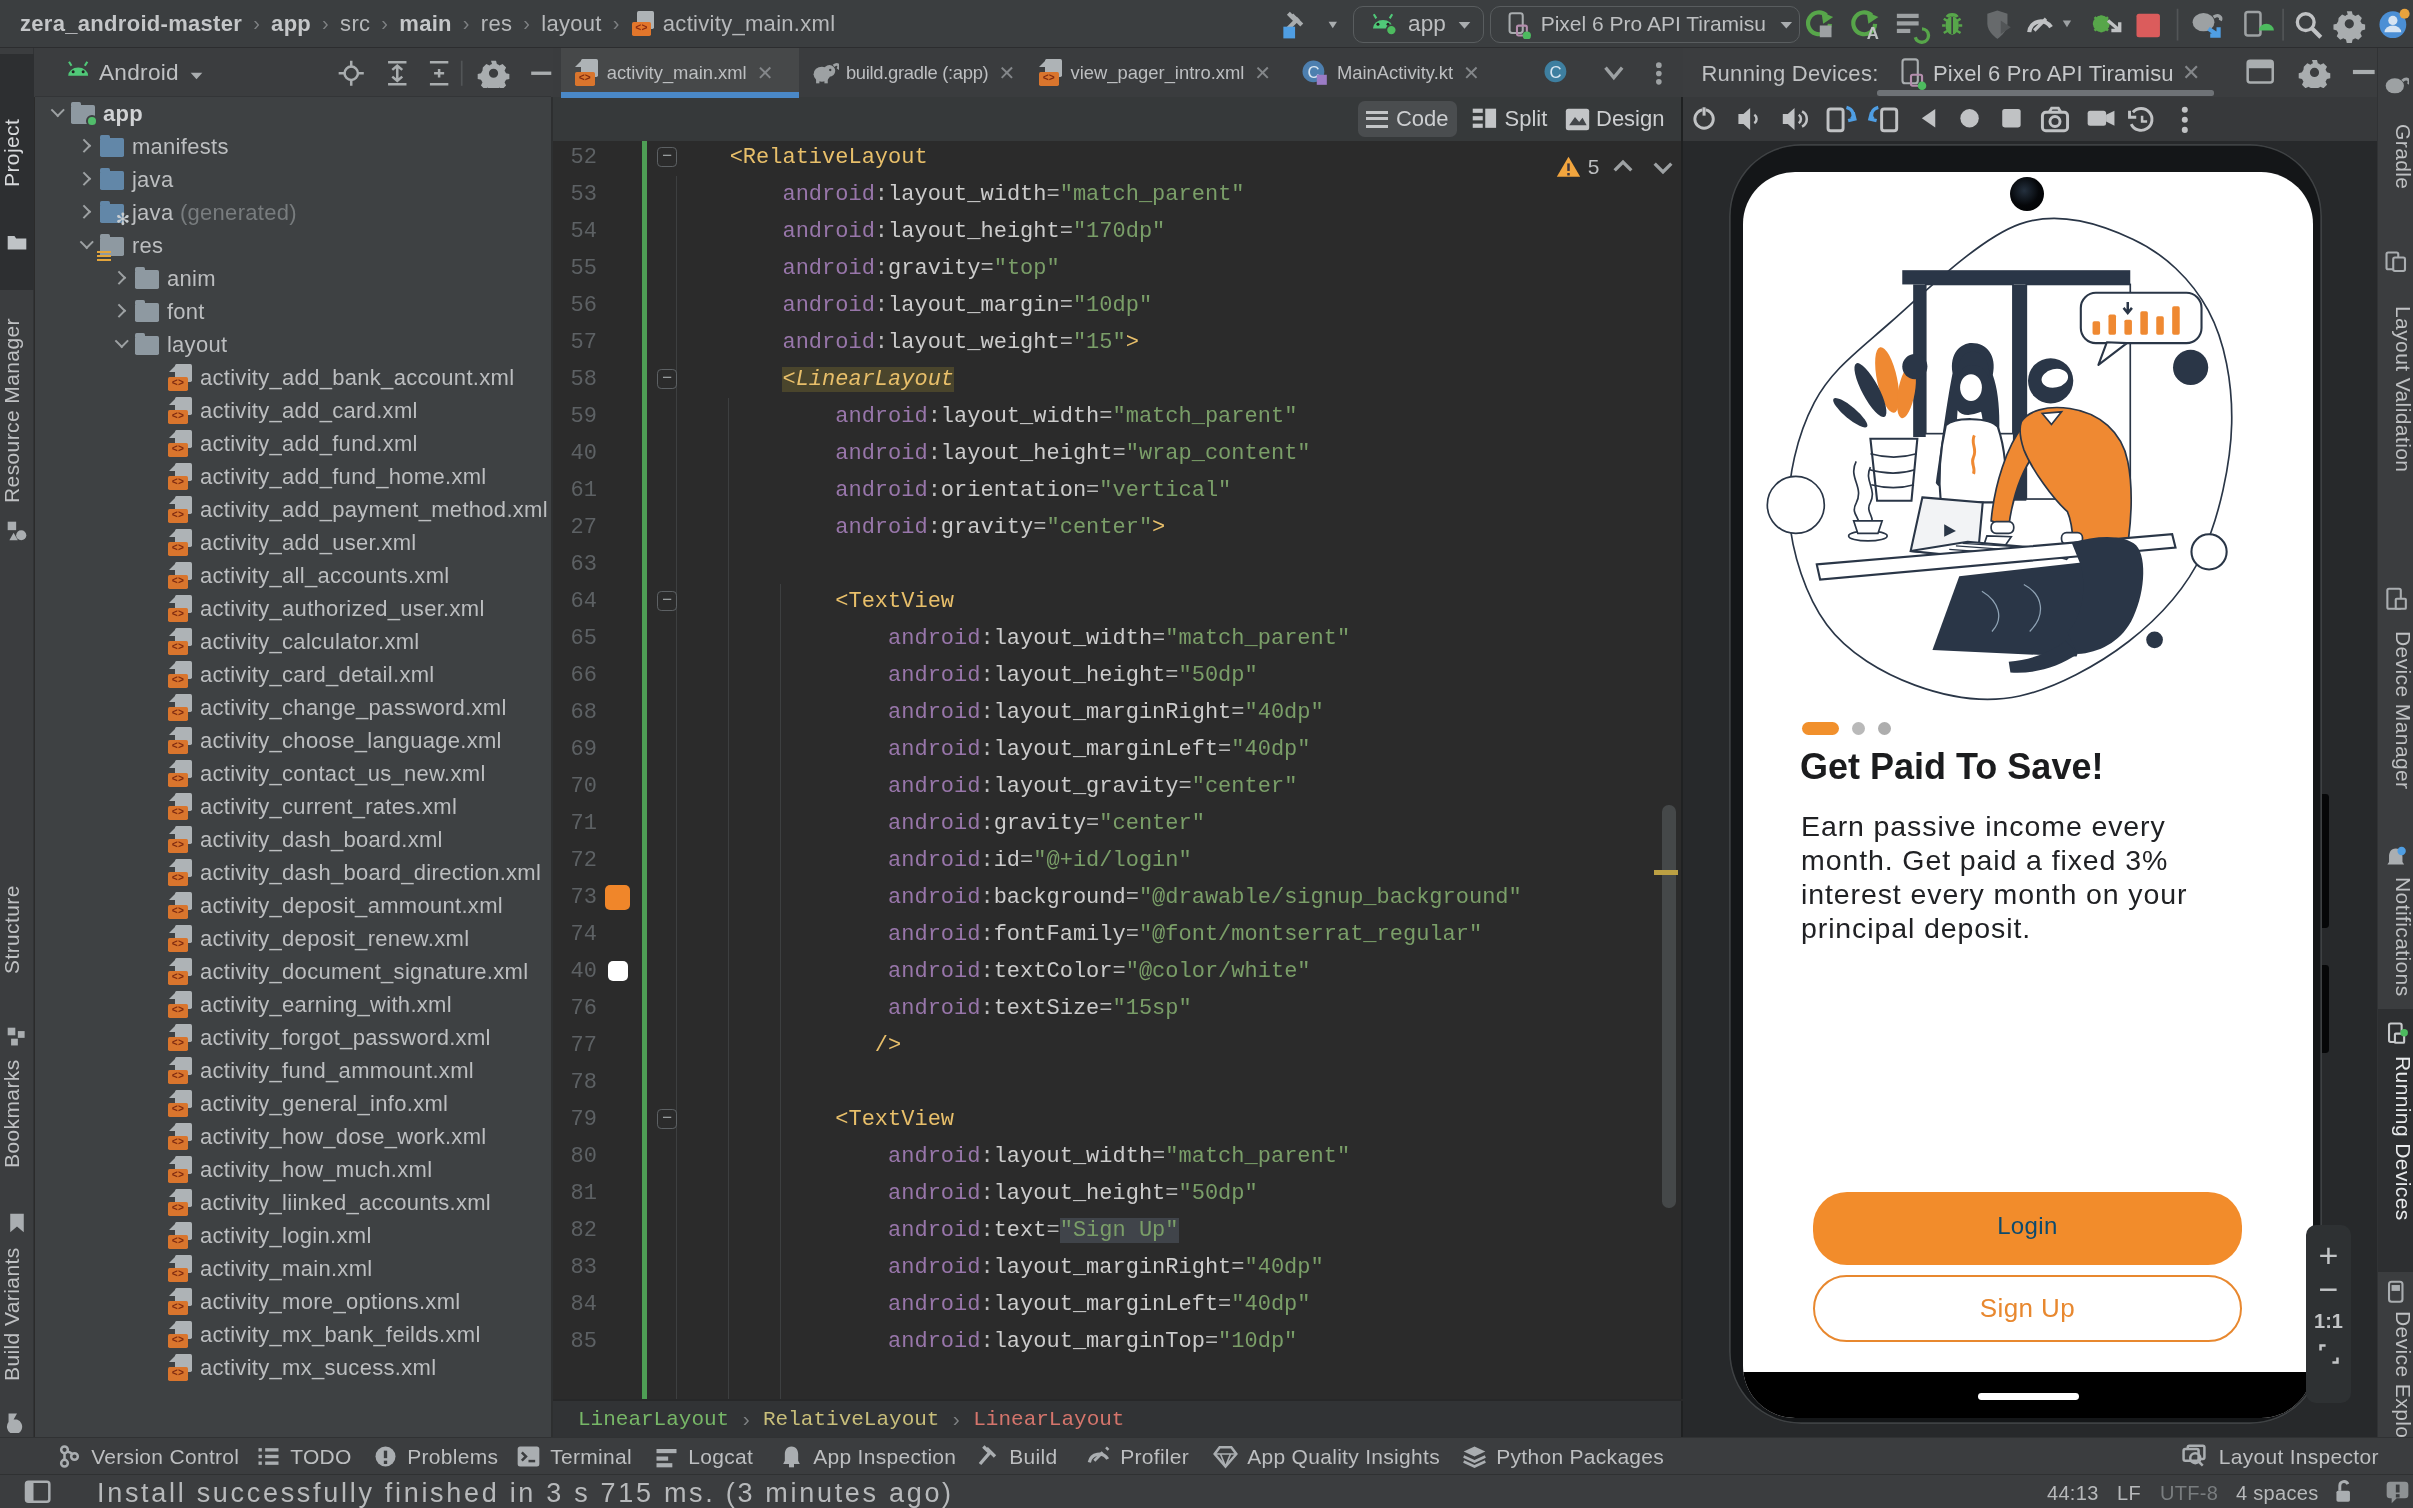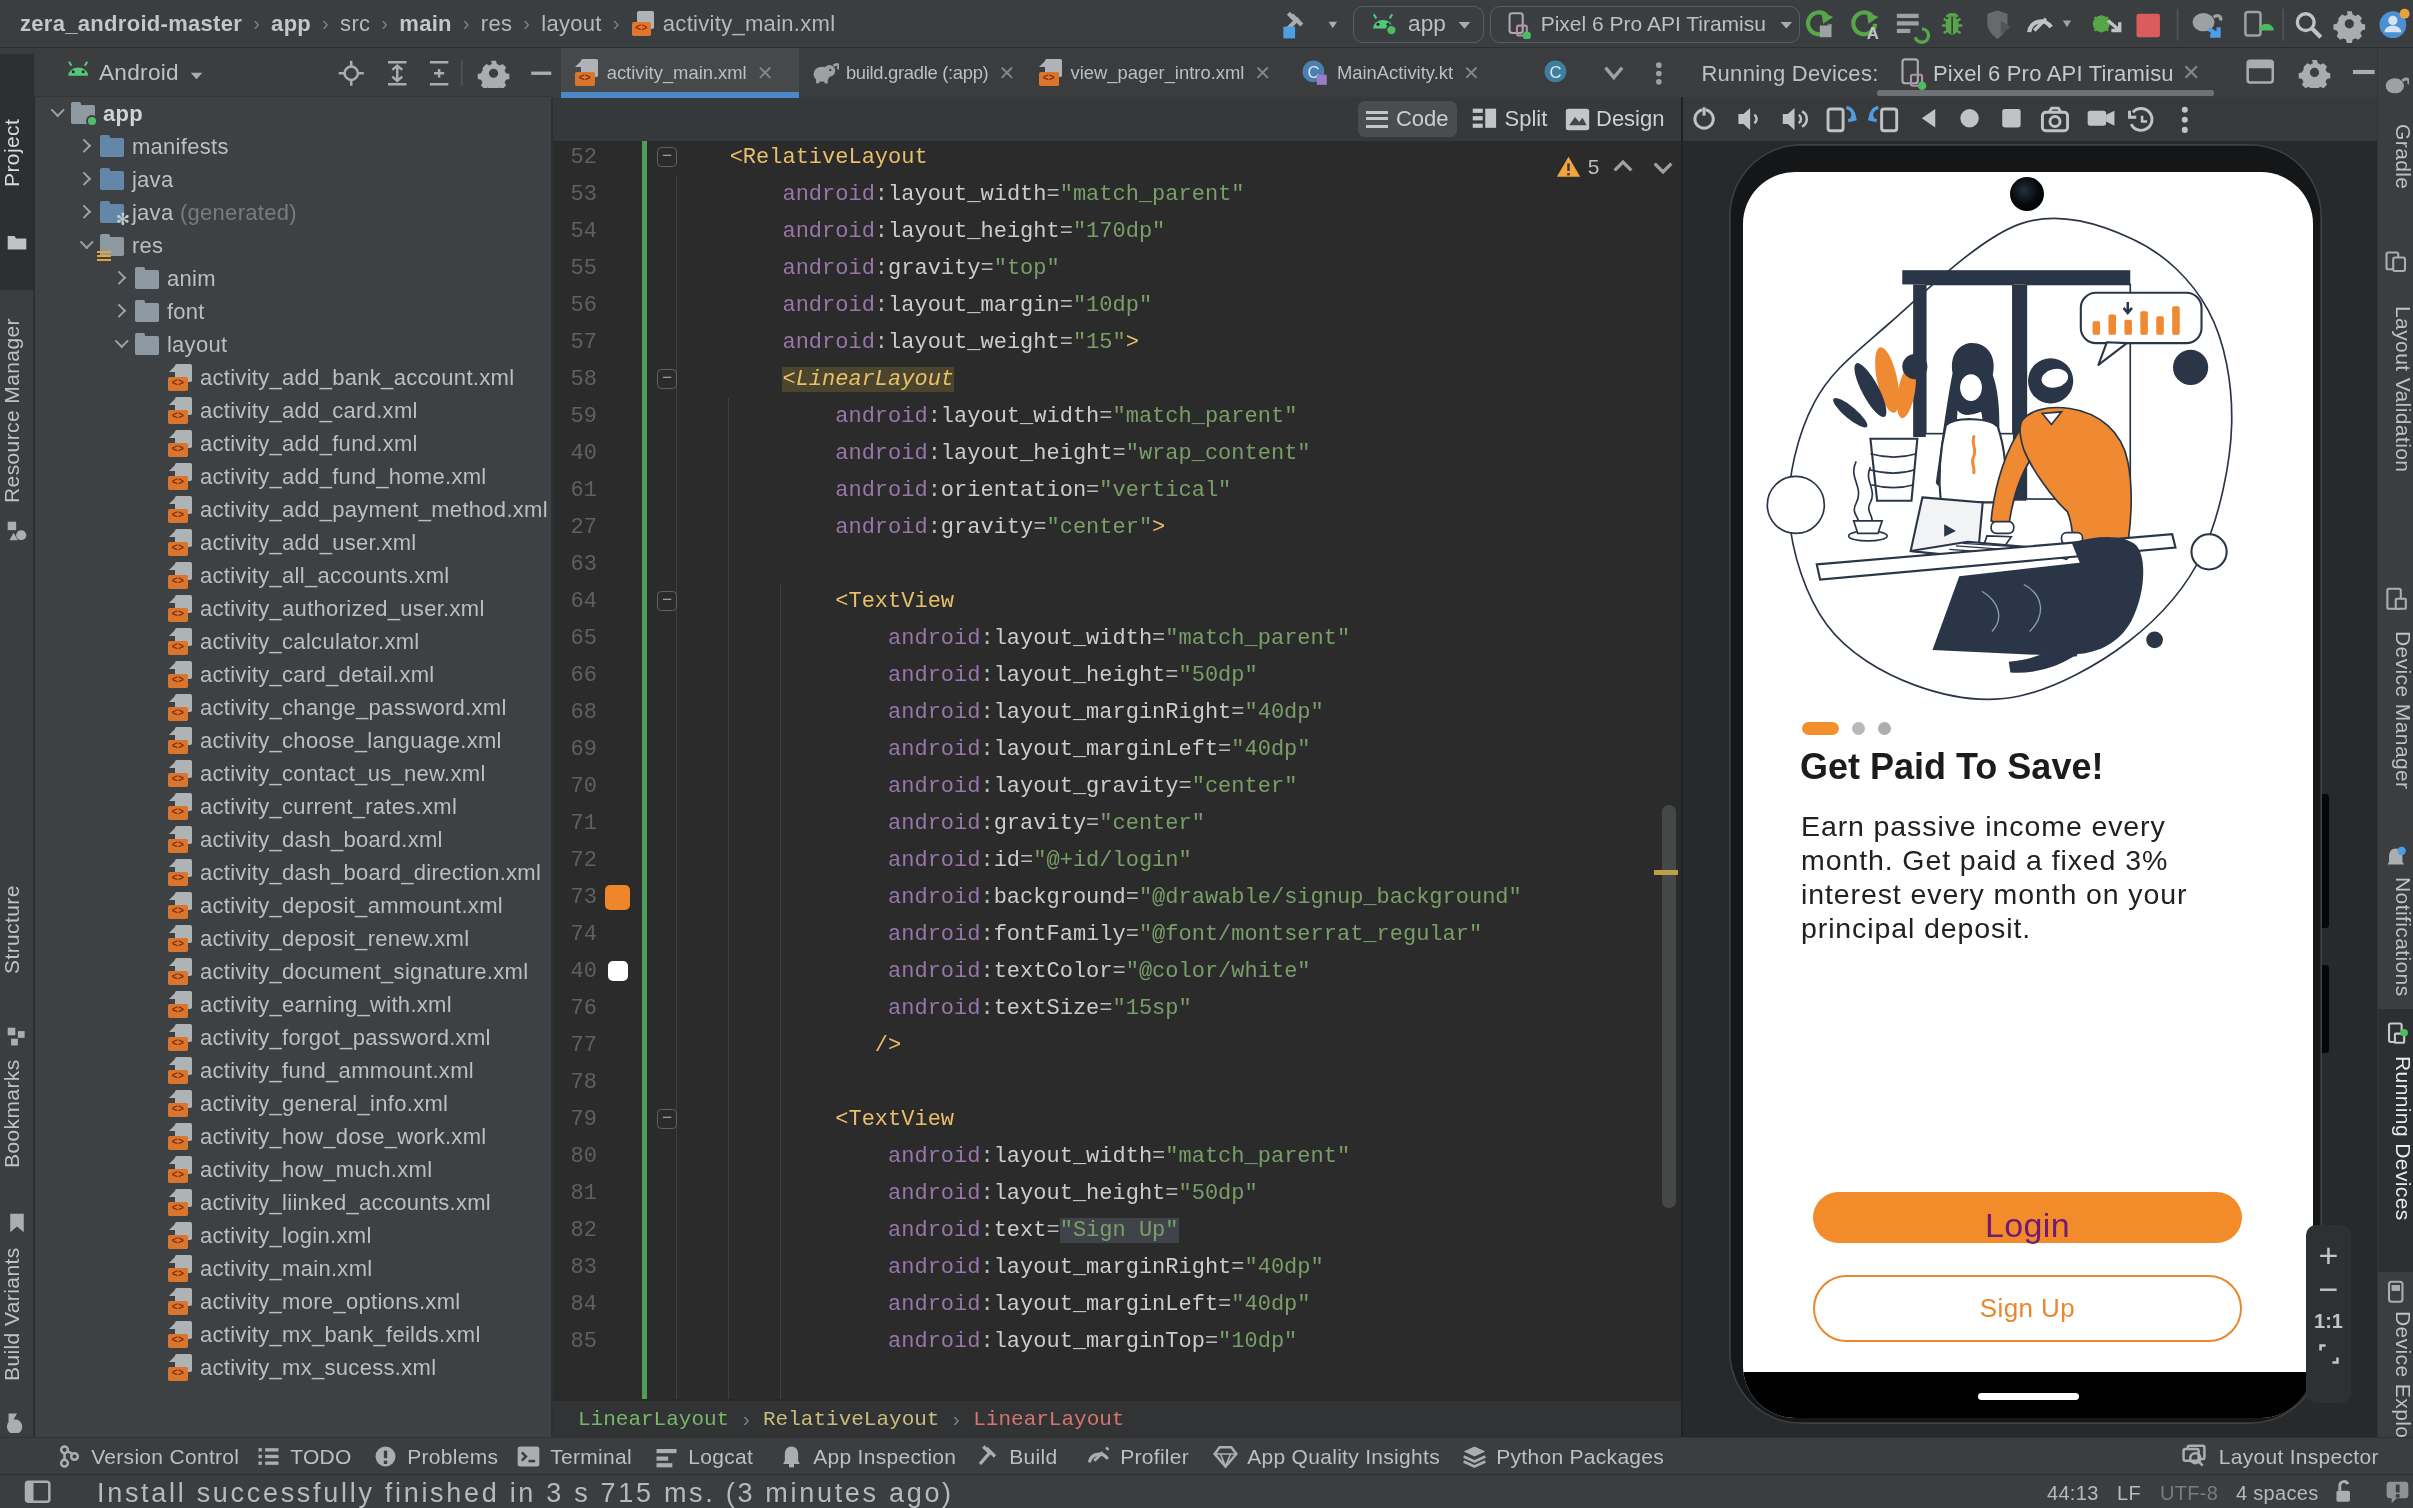--- a/index.html
+++ b/index.html
@@ -111,22 +111,22 @@
 #scrbot { position:absolute; left:0; top:1200px; width:570px; height:46px; background:#000; }
 #homebar { position:absolute; left:235px; top:1221px; width:101px; height:6.7px; border-radius:3.4px; background:#fff; }
 #camhole { position:absolute; left:267px; top:5px; width:34px; height:34px; border-radius:50%;
   background:radial-gradient(circle at 42% 40%, #24303E 0%, #05070A 52%, #000 100%); }
 
 .dots { position:absolute; left:59px; top:550px; display:flex; align-items:center; }
 .dotpill { width:37px; height:13.4px; border-radius:7.5px; background:#F1902C; }
 .dot { width:13.4px; height:13.4px; border-radius:50%; background:#B9B9B9; margin-left:12.6px; }
 #h1 { position:absolute; left:57px; top:556px; font-size:36px; font-weight:700; color:#1B1C1E; letter-spacing:0px;margin-top:18px; }
 #para { position:absolute; left:58px; top:637px; font-size:28.5px; line-height:34px; color:#202124; letter-spacing:0.9px; }
-#loginbtn { position:absolute; left:70px; top:1020px; width:429px; height:51px; border-radius:34px; background:#F28C2B;
-  color:#701a75; font-size:34px; text-align:center; line-height:67px; letter-spacing:0.4px; }
+#loginbtn { position:absolute; left:70px; top:1020px; width:429px; height:73px; border-radius:34px; background:#F28C2B;
+  color:#0c4a6e; font-size:24px; text-align:center; line-height:67px; letter-spacing:0.4px; }
 #signupbtn { position:absolute; left:70px; top:1103px; width:429px; height:67px; border-radius:34px; background:#fff;
   border:2.5px solid #E8882F; color:#E8882F; font-size:26px; text-align:center; line-height:62px; letter-spacing:0.4px; }
 
 #zoomov { left:2306px; top:1225px; width:45px; height:178px; background:#2E3133; border-radius:10px;
   color:#C2C4C6; text-align:center; }
 
 
 #btoolbar { left:0; top:1437px; width:2413px; height:37px; background:#3B3D3F; border-top:1.7px solid #303233;
   color:#BDBFC1; font-size:21px; letter-spacing:0.3px; }
 .bit { position:absolute; top:0; height:37px; display:flex; align-items:center; white-space:nowrap; }

